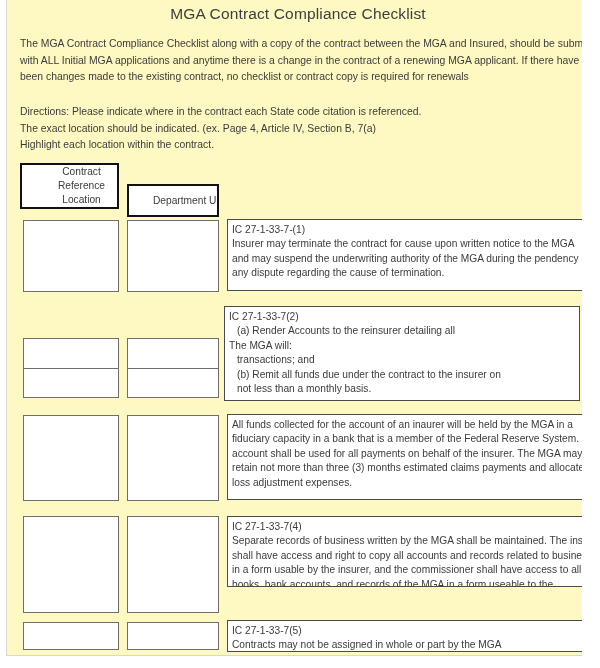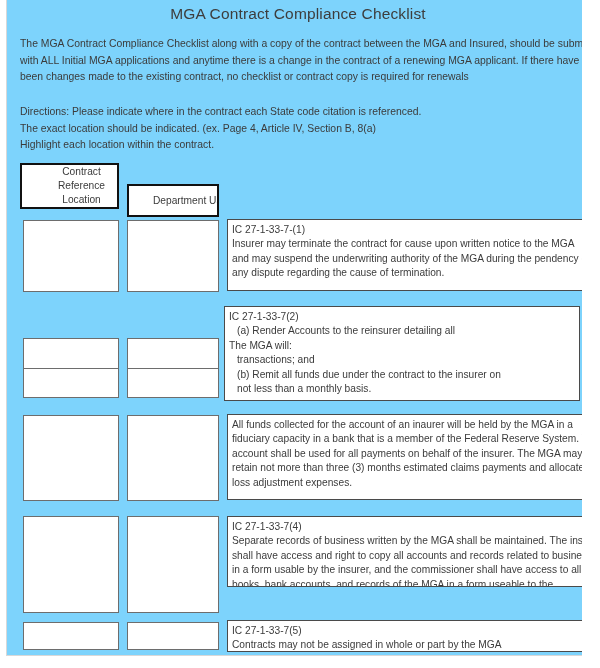--- a/index.html
+++ b/index.html
@@ -18,21 +18,21 @@
 
   
   .page-frame {
     position: absolute;
     left: 6px;
     top: 0px;
     width: 582px;
     height: 656px;
     border: 1px solid #d8d8d8;
     border-top: none;
-    background: #7dd3fc;
+    background: #fef9c3;
     box-sizing: border-box;
     overflow: hidden;
   }
 
   .page-inner {
     position: absolute;
     left: 0;
     top: 0;
     width: 582px;
     height: 656px;
@@ -168,21 +168,21 @@
     <div class="doc-title">MGA Contract Compliance Checklist</div>
 
     <div class="intro-block">
       <span class="intro-line"> The MGA Contract Compliance Checklist along with a copy of the contract between the MGA and Insured, should be submitted</span>
       <span class="intro-line">with ALL Initial MGA applications and anytime there is a change in the contract of a renewing MGA applicant. If there have not</span>
       <span class="intro-line">been changes made to the existing contract, no checklist or contract copy is required for renewals</span>
     </div>
 
     <div class="directions-block">
       <span class="directions-line">Directions:  Please indicate where in the contract each State code citation is referenced.</span>
-      <span class="directions-line">The exact location should be indicated. (ex. Page 4, Article IV, Section B, 8(a)</span>
+      <span class="directions-line">The exact location should be indicated. (ex. Page 4, Article IV, Section B, 7(a)</span>
       <span class="directions-line">Highlight each location within the contract.</span>
     </div>
 
     <div class="checklist-table">
 
       <div class="col-box header-cell" style="left:13px; top:163px; width:99px; height:46px;">
         <span class="hdr-text">Contract Reference Location</span>
       </div>
       <div class="col-box header-cell dept" style="left:120px; top:168px; width:92px; height:33px;margin-top:16px;">
         <span class="hdr-text">Department Use</span>

